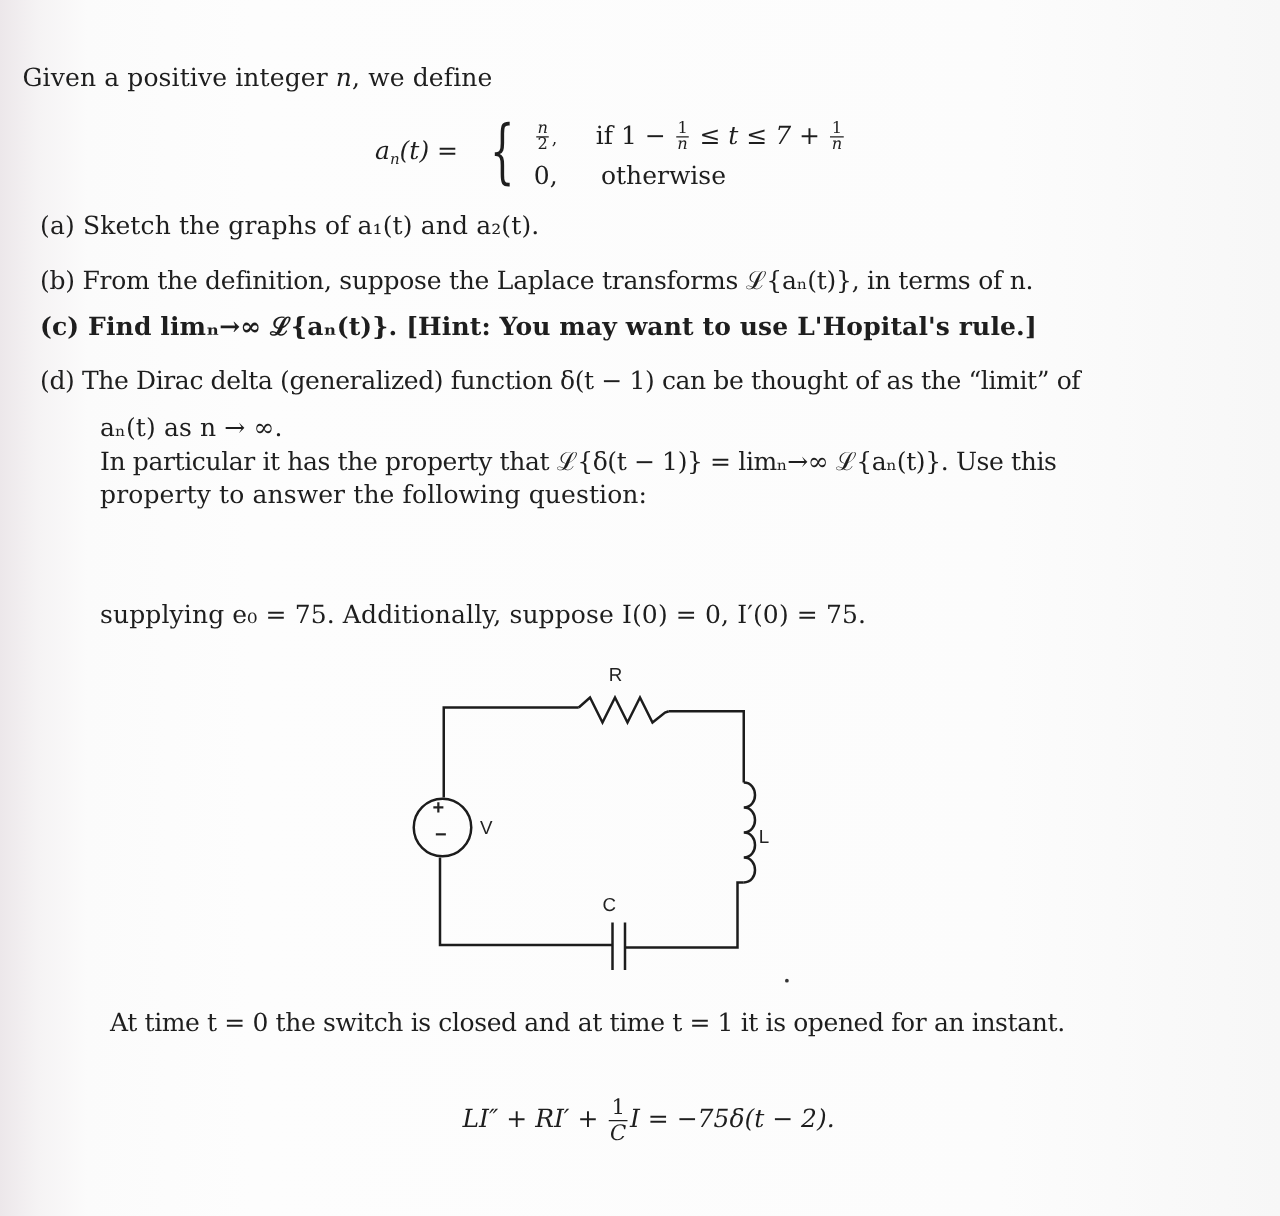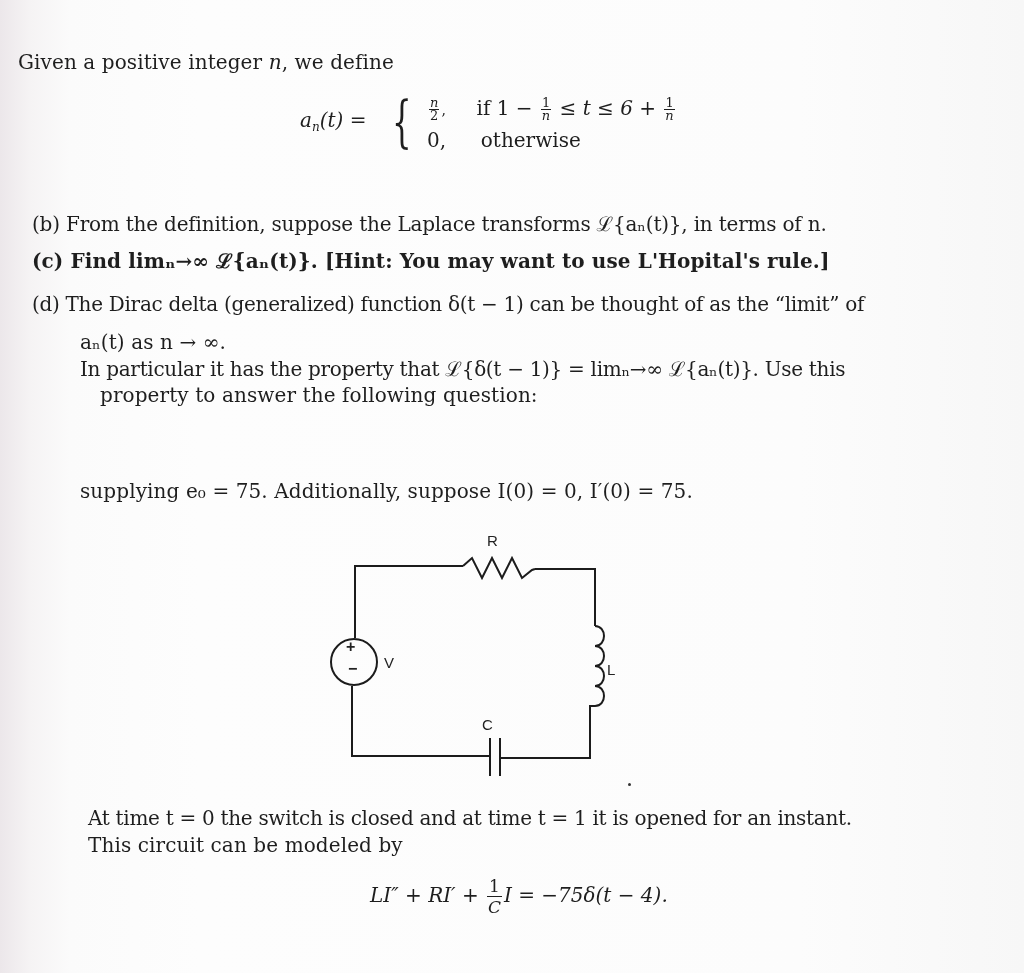--- a/index.html
+++ b/index.html
@@ -110,52 +110,56 @@
       <span class="frac">
         <span class="num math">n</span>
         <span class="den" style="font-style:normal;">2</span>
       </span><span style="font-size:14px;">,</span>
       <span style="display:inline-block; width:18px;"></span>
       <span>if 1 −</span>
       <span class="frac">
         <span class="num">1</span>
         <span class="den">n</span>
       </span>
-      <span class="math">≤ t ≤ 6 +</span>
+      <span class="math">≤ t ≤ 7 +</span>
       <span class="frac">
         <span class="num">1</span>
         <span class="den">n</span>
       </span>
     </div>
 
     <div style="position:absolute; left:127px; top:30px; white-space:nowrap;">
       <span>0,</span>
       <span style="display:inline-block; width:22px;"></span>
       <span>otherwise</span>
     </div>
   </div>
 
+  <div class="line" style="left:32px; top:152px;">
+    <span>(a)</span>
+    <span>Sketch the graphs of a₁(t) and a₂(t).</span>
+  </div>
 
   <div class="line" style="left:32px; top:196px; letter-spacing:-0.2px;">
     <span>(b)</span>
     <span>From the definition, suppose the Laplace transforms ℒ{aₙ(t)}, in terms of n.</span>
   </div>
 
   <div class="line" style="left:32px; top:233px;font-weight:bold;">
     <span>(c)</span>
     <span>Find limₙ→∞ ℒ{aₙ(t)}. [Hint: You may want to use L'Hopital's rule.]</span>
   </div>
 
   <div class="line" style="left:32px; top:276px; letter-spacing:-0.3px;">
     <span>(d)</span>
     <span>The Dirac delta (generalized) function δ(t − 1) can be thought of as the “limit” of</span>
   </div>
   <div class="line" style="left:80px; top:302px;margin-top:12px;">aₙ(t) as n → ∞.</div>
   <div class="line" style="left:80px; top:341px; letter-spacing:-0.3px;">In particular it has the property that ℒ{δ(t − 1)} = limₙ→∞ ℒ{aₙ(t)}. Use this</div>
-  <div class="line" style="left:80px; top:367px;margin-left:20px;">property to answer the following question:</div>
+  <div class="line" style="left:80px; top:367px;">property to answer the following question:</div>
 
   <div class="line" style="left:80px; top:463px;">supplying e₀ = 75. Additionally, suppose I(0) = 0, I′(0) = 75.</div>
 
   <div class="circuit">
     <svg width="320" height="260" viewBox="0 0 320 260">
       <g stroke="#1c1c1c" stroke-width="2" fill="none" stroke-linejoin="miter">
 
         <polyline points="35,112 35,40 143,40"></polyline>
 
         <polyline points="143,40 152,32 162,52 172,32 182,52 192,32 202,52 212,44 215,43"></polyline>
@@ -177,24 +181,23 @@
     <span class="circuit-label" style="left:26px; top:112px; font-weight:bold; font-size:16px;">+</span>
     <span class="circuit-label" style="left:28px; top:134px; font-weight:bold; font-size:16px;">−</span>
     <span class="circuit-label" style="left:64px; top:128px;">V</span>
     <span class="circuit-label" style="left:167px; top:6px;">R</span>
     <span class="circuit-label" style="left:287px; top:135px;">L</span>
     <span class="circuit-label" style="left:162px; top:190px;">C</span>
   </div>
   <div class="dot"></div>
 
   <div class="line" style="left:88px; top:790px; letter-spacing:-0.3px;">At time t = 0 the switch is closed and at time t = 1 it is opened for an instant.</div>
-  <div class="line" style="left:88px; top:817px;">This circuit can be modeled by</div>
 
   <div class="eq-center">
     <span class="math">LI″ + RI′ +</span>
     <span class="eq-frac">
       <span class="num">1</span>
       <span class="den">C</span>
-    </span><span class="math">I = −75δ(t − 4).</span>
+    </span><span class="math">I = −75δ(t − 2).</span>
   </div>
 
 
 </div>
 
 </body></html>

